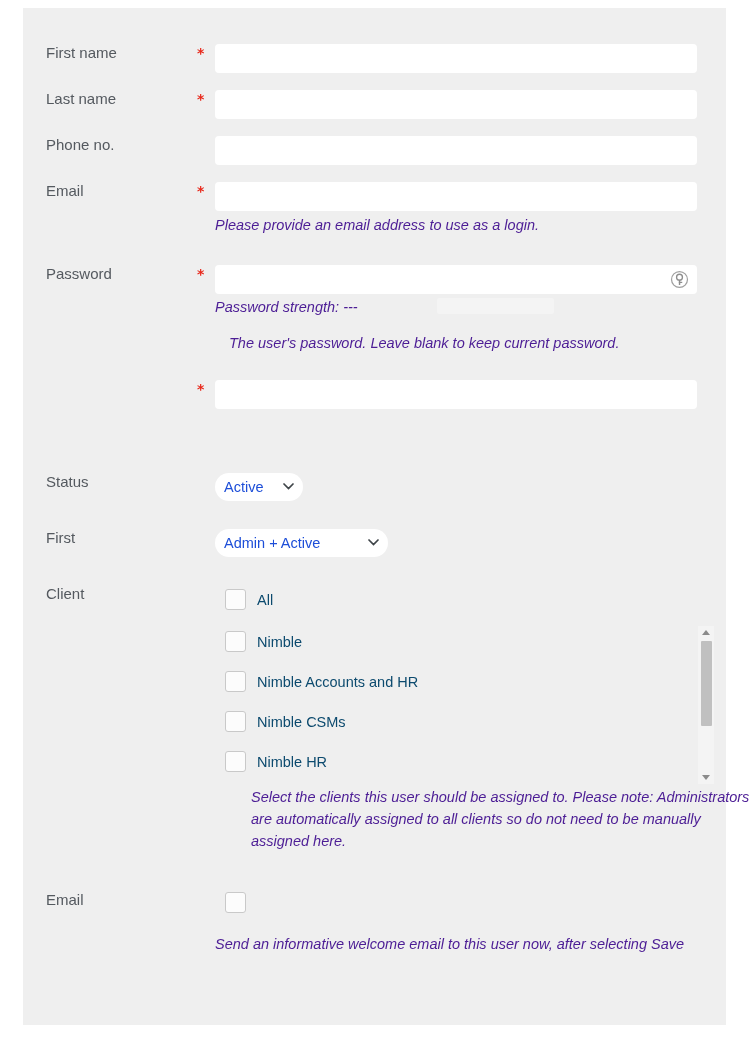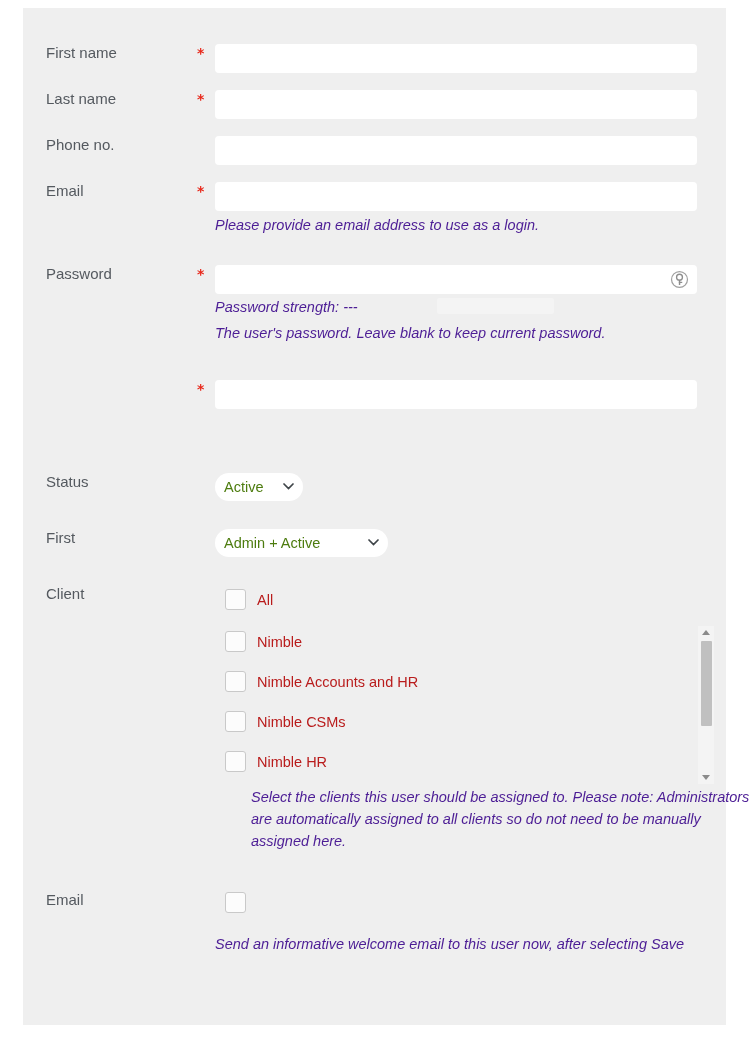--- a/index.html
+++ b/index.html
@@ -106,21 +106,21 @@
   .select-box {
     position: absolute;
     left: 192px;
     height: 28px;
     background: #ffffff;
     border: none;
     border-radius: 14px;
     box-sizing: border-box;
     font-family: "Liberation Sans", sans-serif;
     font-size: 14.5px;
-    color: #4d7c0f;
+    color: #1d4ed8;
     padding: 0 8px;
   }
   .select-box .sel-value {
     position: absolute;
     left: 9px;
     top: 5px;
     line-height: 18px;
     white-space: nowrap;
   }
   .chevron {
@@ -146,21 +146,21 @@
     background: #fcfcfc;
     border: 1px solid #c9c9c9;
     border-radius: 3px;
     box-sizing: border-box;
   }
   .cb-label {
     position: absolute;
     left: 42px;
     top: 2px;
     font-size: 14.5px;
-    color: #b91c1c;
+    color: #0c4a6e;
     line-height: 19px;
     white-space: nowrap;
   }
 
   .client-scroll-region {
     position: absolute;
     left: 192px;
     top: 618px;
     width: 505px;
     height: 158px;
@@ -238,21 +238,21 @@
       <svg class="key-icon" viewBox="0 0 20 20">
         <circle cx="10" cy="10" r="8.4" fill="none" stroke="#a0a0a0" stroke-width="1.3"></circle>
         <circle cx="10" cy="7.6" r="3.1" fill="none" stroke="#8d8d8d" stroke-width="1.4"></circle>
         <rect x="9.3" y="10.4" width="1.5" height="5.4" fill="#8d8d8d"></rect>
         <rect x="9.3" y="12.4" width="3.6" height="1.3" fill="#8d8d8d"></rect>
       </svg>
     </div>
   </div>
   <div class="strength-meter"></div>
   <div class="helper-text" style="top:288px;">Password strength:  ---</div>
-  <div class="helper-text" style="top:314px;">The user's password. Leave blank to keep current password.</div>
+  <div class="helper-text" style="top:324px;margin-left:14px;">The user's password. Leave blank to keep current password.</div>
 
   <div class="field-row" style="top:372px;">
     <div class="req-star">*</div>
     <input class="text-input" type="password" value="" style="">
   </div>
 
   <div class="field-row" style="top:465px;">
     <div class="field-label">Status</div>
     <div class="select-box" style="width:88px;">
       <span class="sel-value">Active</span>

